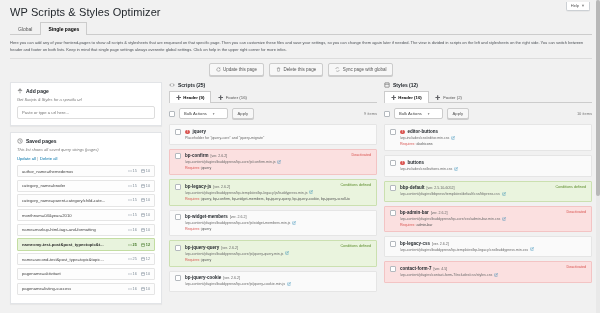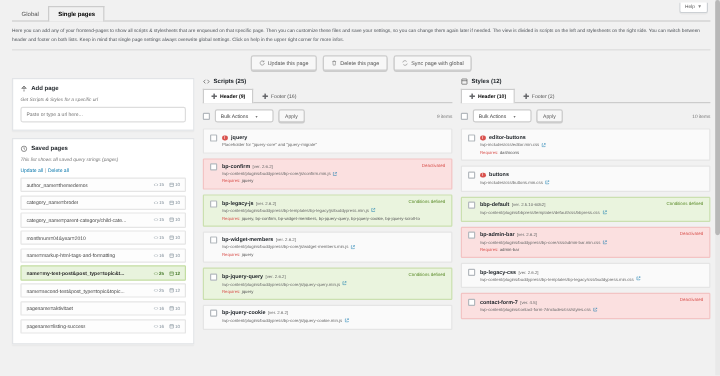--- a/index.html
+++ b/index.html
@@ -167,20 +167,21 @@
 </head>
 <body>
 
 <div class="wrap">
 
   <div class="help-btn">
     <span>Help</span>
     <span class="cara">▼</span>
   </div>
 
+  <div class="page-title">WP Scripts &amp; Styles Optimizer</div>
 
   <div class="nav-tabs">
     <div class="nav-tab">Global</div>
     <div class="nav-tab active">Single pages</div>
   </div>
 
   <div class="desc">Here you can add any of your frontend-pages to show all scripts &amp; stylesheets that are enqueued on that specific page. Then you can customize these files and save your settings, so you can change them again later if needed. The view is divided in scripts on the left and stylesheets on the right side. You can switch between header and footer on both lists. Keep in mind that single page settings always overwrite global settings. Click on help in the upper right corner for more infos.</div>
 
   <div class="toolbar-rule"></div>
   <div class="toolbar">

